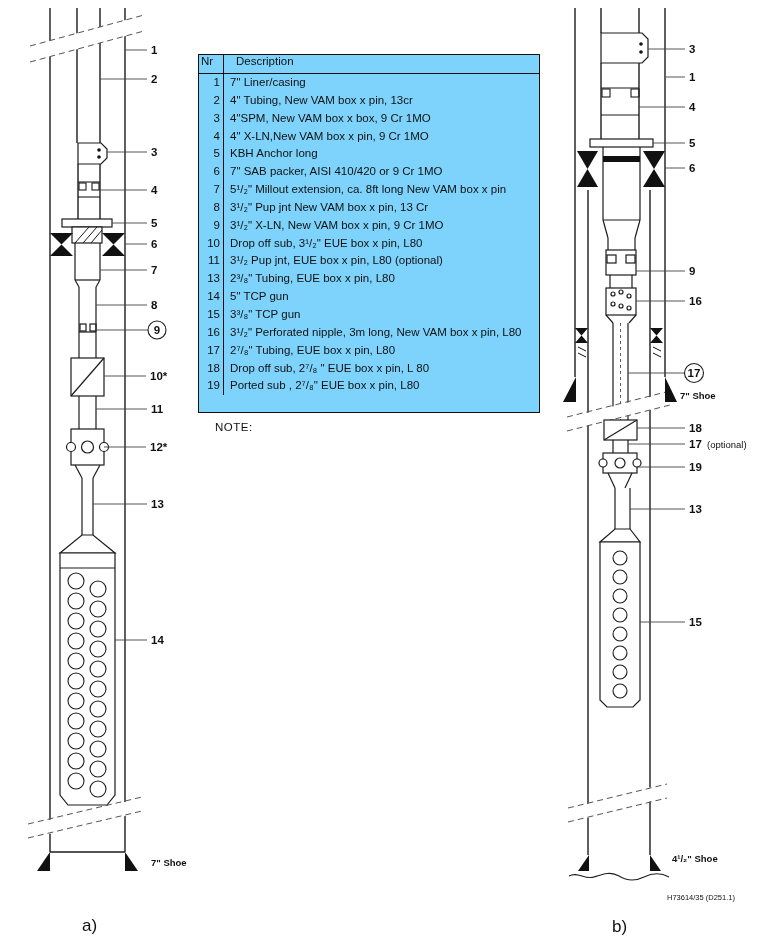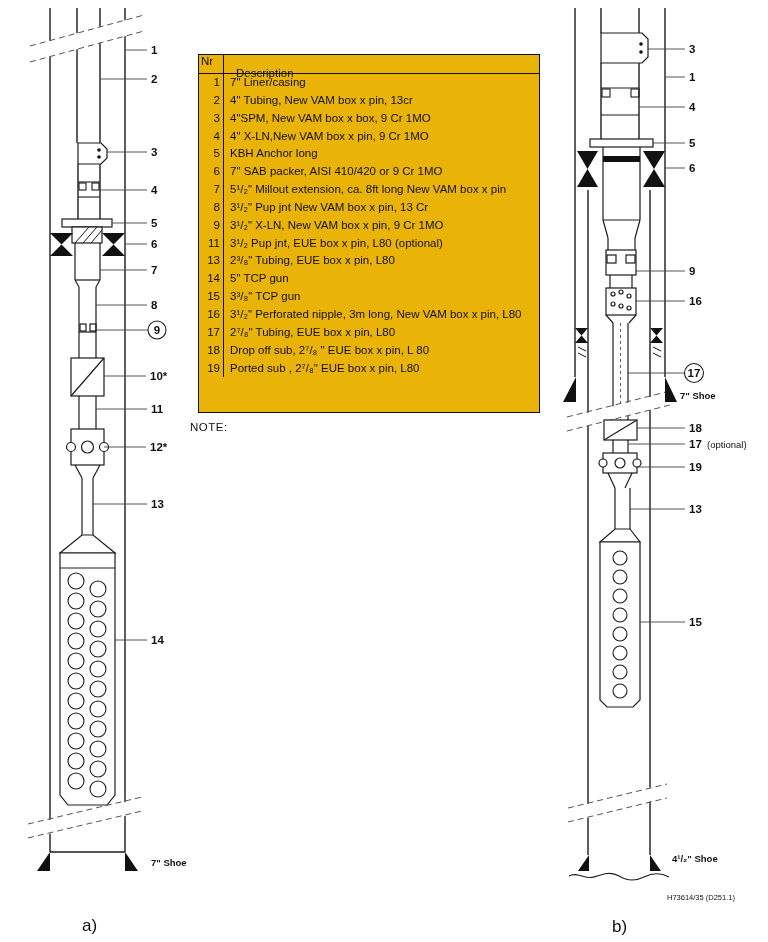--- a/index.html
+++ b/index.html
@@ -8,35 +8,35 @@
   svg{position:absolute;top:0;}
   svg text{font-family:"Liberation Sans", sans-serif;fill:#111;}
   .co{font-size:11.5px;font-weight:bold;}
   .co-small{font-size:9.5px;font-weight:normal;}
   .shoe{font-size:9.5px;font-weight:bold;}
   .fig{font-size:17px;font-weight:normal;}
   .doc{font-size:7.5px;font-weight:normal;}
 
   
   .parts-table{position:absolute;left:198px;top:54px;width:342px;height:359px;
-    border:1.6px solid #111;box-sizing:border-box;font-size:11.5px;background:#eab308;}
+    border:1.6px solid #111;box-sizing:border-box;font-size:11.5px;background:#7dd3fc;}
   .pt-header{display:flex;height:19px;border-bottom:1.6px solid #111;box-sizing:border-box;
     font-size:11.5px;}
   .pt-header .nr{width:25px;border-right:1.2px solid #111;box-sizing:border-box;
     padding-left:2px;font-weight:normal;}
-  .pt-header .desc{padding-left:12px;margin-top:12px;}
+  .pt-header .desc{padding-left:12px;}
   .pt-rows{position:absolute;top:19px;left:0;right:0;bottom:0;}
   .pt-row{display:flex;height:17.85px;line-height:17.85px;}
   .pt-row .nr{width:25px;border-right:1.2px solid #111;box-sizing:border-box;
     text-align:right;padding-right:3px;flex:none;}
   .pt-row .desc{padding-left:6px;white-space:nowrap;}
 
   
   .note{position:absolute;left:190px;top:421px;display:flex;font-size:11.5px;}
-  .note-label{width:63px;flex:none;letter-spacing:0.5px;}
+  .note-label{width:63px;flex:none;letter-spacing:0.5px;margin-left:25px;}
   .note-line{line-height:18.5px;}
 </style>
 </head>
 <body>
 
 <div class="page">
 
   <svg style="left:0" width="190" height="942" viewBox="0 0 190 942">
     <g stroke="#1c1c1c" stroke-width="1.4" fill="none">
       <line x1="50" y1="8" x2="50" y2="852"></line>
@@ -232,20 +232,24 @@
       </div>
         <div class="pt-row">
         <span class="nr">8</span>
         <span class="desc">3¹/₂" Pup jnt New VAM box x pin, 13 Cr</span>
       </div>
         <div class="pt-row">
         <span class="nr">9</span>
         <span class="desc">3¹/₂" X-LN, New VAM box x pin, 9 Cr 1MO</span>
       </div>
         <div class="pt-row">
+        <span class="nr">10</span>
+        <span class="desc">Drop off sub, 3¹/₂" EUE box x pin, L80</span>
+      </div>
+        <div class="pt-row">
         <span class="nr">11</span>
         <span class="desc">3¹/₂ Pup jnt, EUE box x pin, L80 (optional)</span>
       </div>
         <div class="pt-row">
         <span class="nr">13</span>
         <span class="desc">2³/₈" Tubing, EUE box x pin, L80</span>
       </div>
         <div class="pt-row">
         <span class="nr">14</span>
         <span class="desc">5" TCP gun</span>

